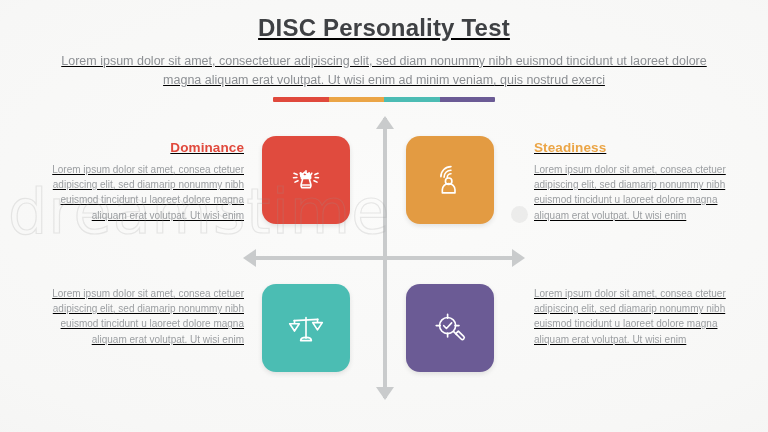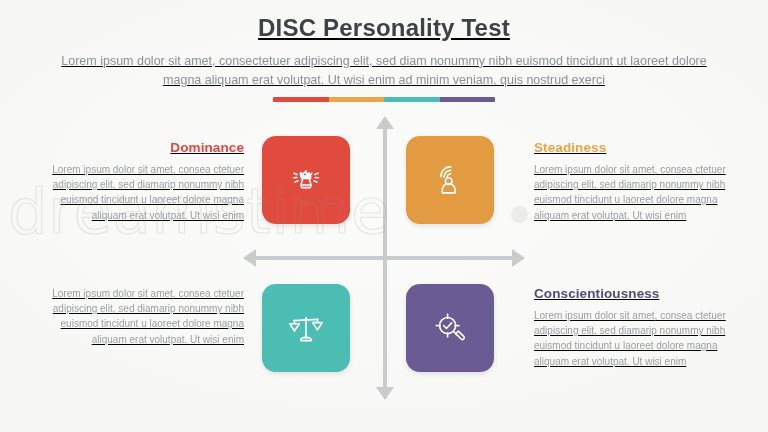--- a/index.html
+++ b/index.html
@@ -281,21 +281,20 @@
   <div class="block right" id="block-i">
     <h3 style="color:#eba546">Steadiness</h3>
     <p>Lorem ipsum dolor sit amet, consea ctetuer adipiscing elit, sed diamarip nonummy nibh euismod tincidunt u laoreet dolore magna aliquam erat volutpat. Ut wisi enim</p>
   </div>
 
   <div class="block left" id="block-s">
     <p>Lorem ipsum dolor sit amet, consea ctetuer adipiscing elit, sed diamarip nonummy nibh euismod tincidunt u laoreet dolore magna aliquam erat volutpat. Ut wisi enim</p>
   </div>
 
   <div class="block right" id="block-c">
-    <h3 style="color:#534a7e">Conscientiousness</h3>
     <p>Lorem ipsum dolor sit amet, consea ctetuer adipiscing elit, sed diamarip nonummy nibh euismod tincidunt u laoreet dolore magna aliquam erat volutpat. Ut wisi enim</p>
   </div>
 
   <div id="watermark">
     <div id="wm-text">dreamstime</div>
     <div id="wm-dot"></div>
   </div>
 
 </div>
 

